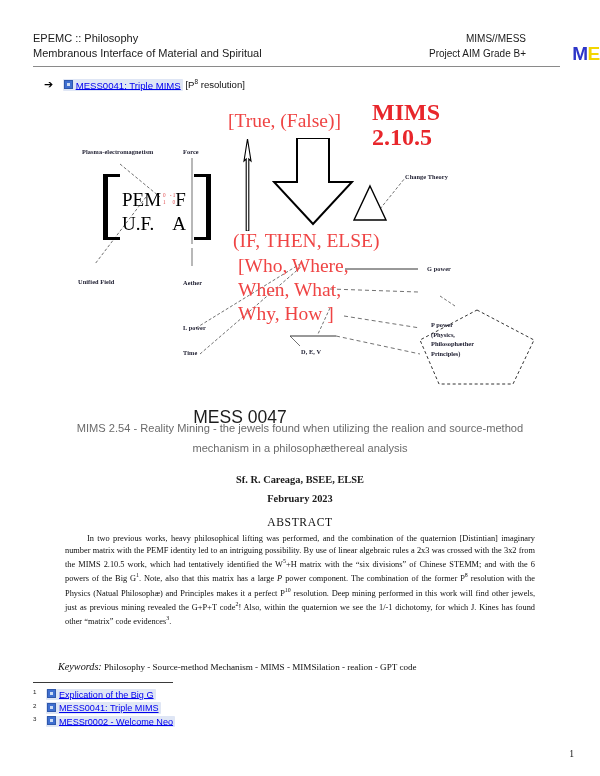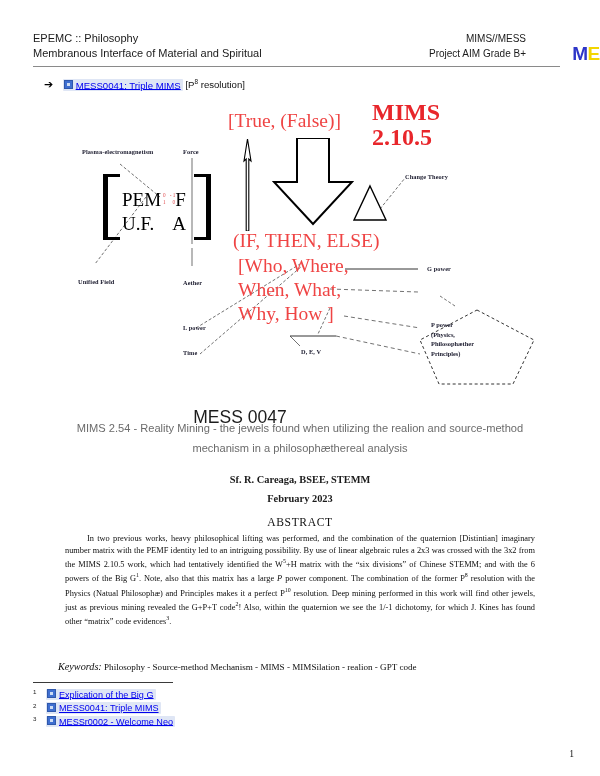--- a/index.html
+++ b/index.html
@@ -411,21 +411,21 @@
     <div class="flab" style="left:183px; top:228px;">L power</div>
     <div class="flab" style="left:183px; top:253px;">Time</div>
     <div class="flab" style="left:405px; top:77px;">Change Theory</div>
     <div class="flab" style="left:427px; top:169px;">G power</div>
     <div class="flab" style="left:301px; top:252px;">D, E, V</div>
   </div>
 
   <div id="doc-title">MESS 0047</div>
   <div id="doc-sub">MIMS 2.54 - Reality Mining - the jewels found when utilizing the realion and source-method mechanism in a philosophæthereal analysis</div>
   <div id="author">
-    <div>Sf. R. Careaga, BSEE, STEMM</div>
+    <div>Sf. R. Careaga, BSEE, ELSE</div>
     <div>February 2023</div>
   </div>
 
   <div id="abs-head">ABSTRACT</div>
   <div id="abs-body"><span>In two previous works, heavy philosophical lifting was performed, and the combination of the quaternion [Distintian] imaginary number matrix with the PEMF identity led to an intriguing possibility. By use of linear algebraic rules a 2x3 was crossed with the 3x2 from the MIMS 2.10.5 work, which had tentatively identified the W</span><sup>5</sup><span>+H matrix with the “six divisions” of Chinese STEMM; and with the 6 powers of the Big G</span><sup>1</sup><span>. Note, also that this matrix has a large </span><i>P</i><span> power component. The combination of the former P</span><sup>8</sup><span> resolution with the Physics (Natual Philosophæ) and Principles makes it a perfect P</span><sup>10</sup><span> resolution. Deep mining performed in this work will find other jewels, just as previous mining revealed the G+P+T code</span><sup>2</sup><span>! Also, within the quaternion we see the 1/-1 dichotomy, for which J. Kines has found other “matrix” code evidences</span><sup>3</sup><span>.</span></div>
 
   <div id="keywords">
     <span class="kw-lab">Keywords:</span>
     <span>Philosophy - Source-method Mechanism - MIMS - MIMSilation - realion - GPT code</span>
   </div>

